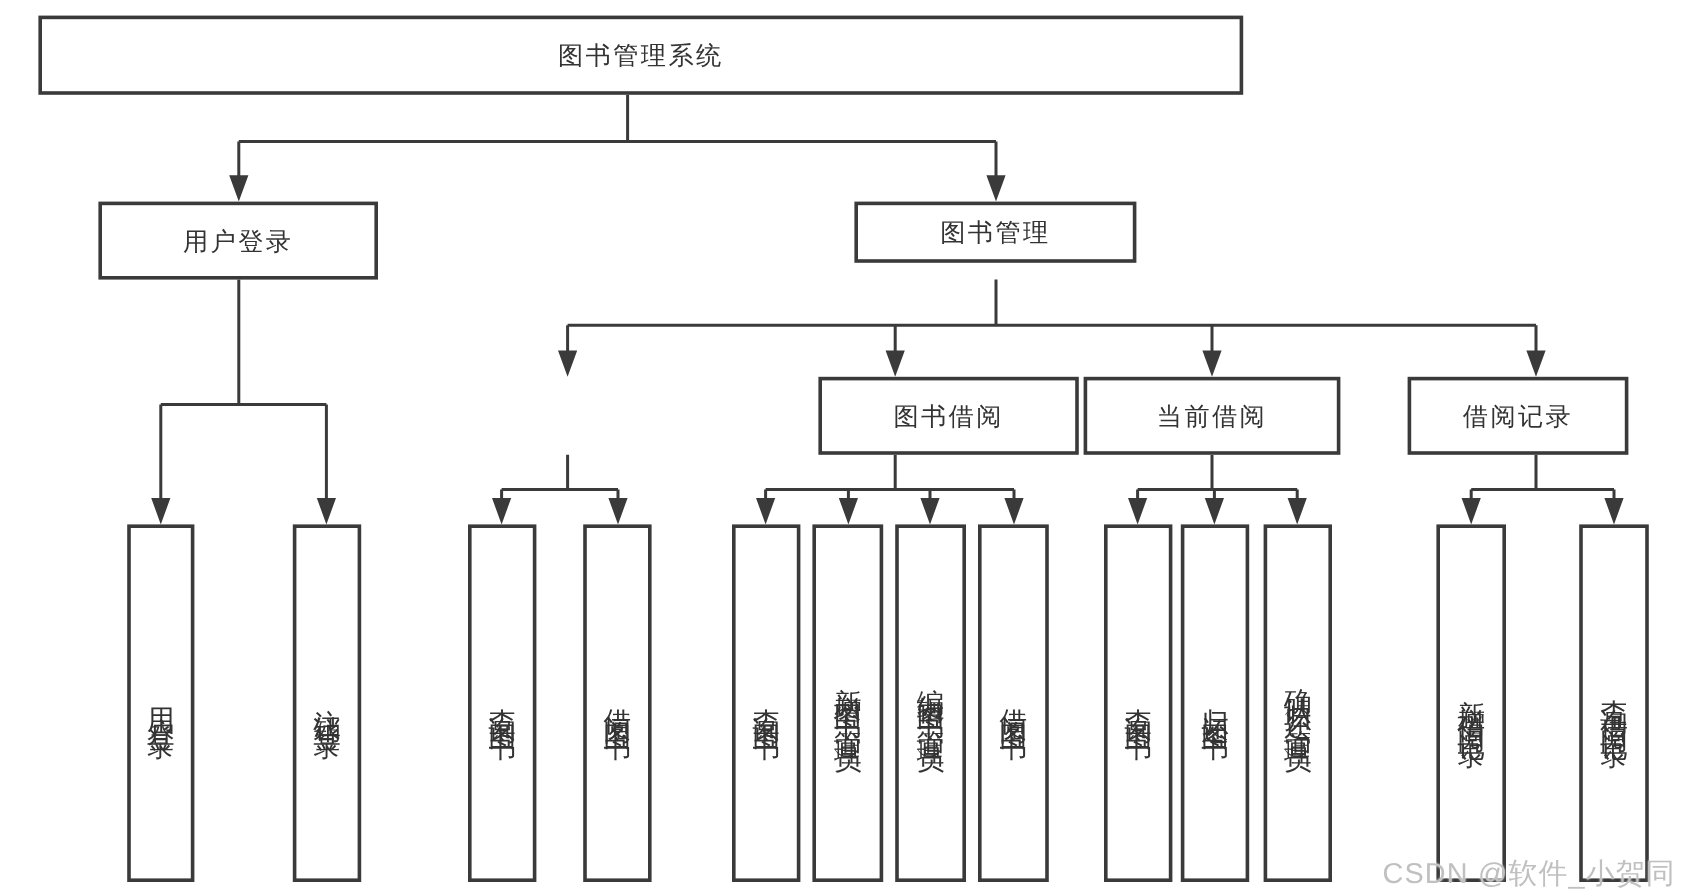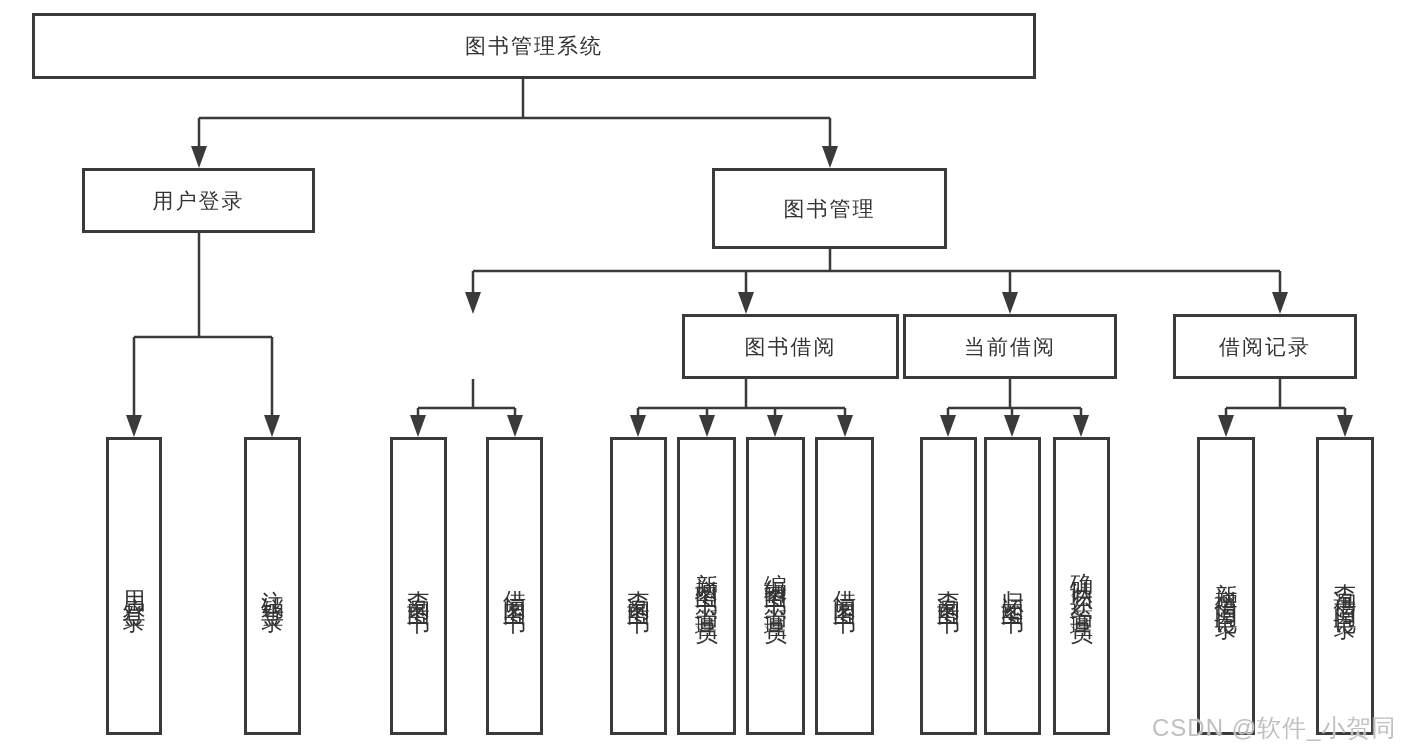--- a/index.html
+++ b/index.html
@@ -60,21 +60,21 @@
       M1337 415 L1353 415 L1345 437 Z"></path>
   </svg>
 
   <div class="node" style="left:32px; top:13px; width:1004px; height:66px;">
     <span>图书管理系统</span>
   </div>
 
   <div class="node" style="left:82px; top:168px; width:233px; height:65px;">
     <span>用户登录</span>
   </div>
-  <div class="node" style="left:712px; top:168px; width:235px; height:81px;">
+  <div class="node" style="left:712px; top:168px; width:235px; height:51px;">
     <span>图书管理</span>
   </div>
 
   <div class="node" style="left:646px; top:314px; width:217px; height:65px;margin-left:36px;">
     <span>图书借阅</span>
   </div>
   <div class="node" style="left:903px; top:314px; width:214px; height:65px;align-items:center;">
     <span>当前借阅</span>
   </div>
   <div class="node" style="left:1173px; top:314px; width:184px; height:65px;">

